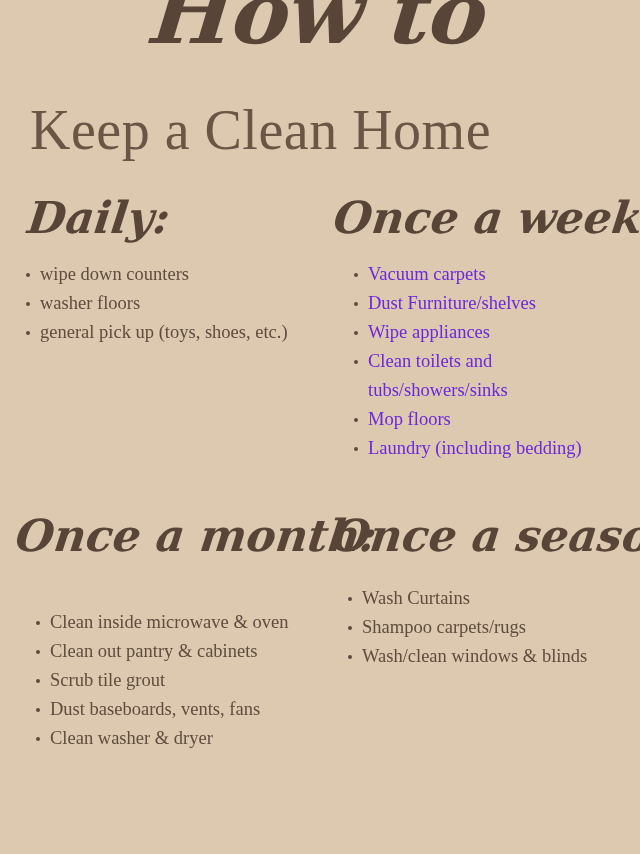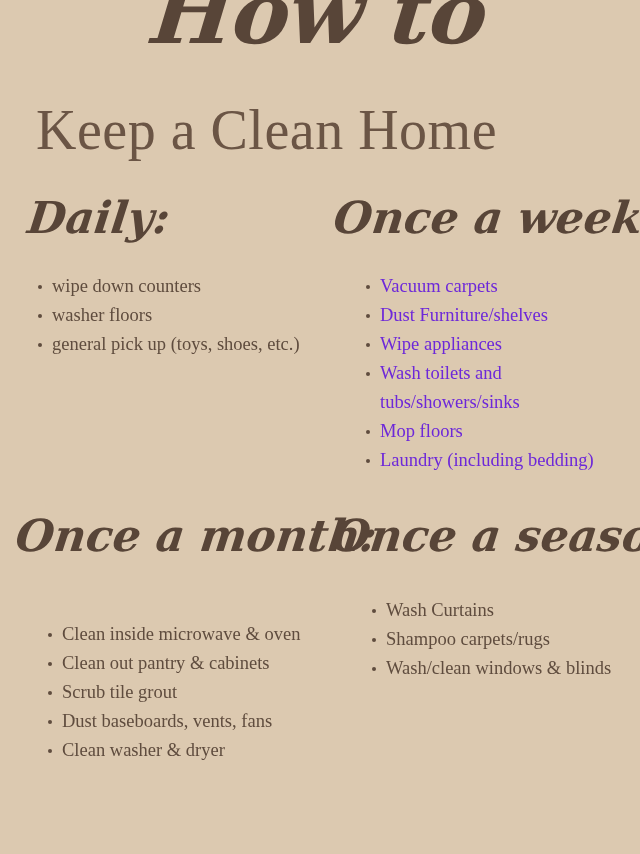--- a/index.html
+++ b/index.html
@@ -35,21 +35,21 @@
     letter-spacing: -1px;
     color: #584538;
     line-height: 1.1;
     white-space: nowrap;
     transform: skewX(-6deg);
   }
 
   .title-serif {
     position: absolute;
     top: 102px;
-    left: 8px;
+    left: 2px;
     width: 517px;
     text-align: center;
     font-family: "Liberation Serif", serif;
     font-weight: 400;
     font-size: 56px;
     letter-spacing: 0.5px;
     color: #6b5545;
     line-height: 1.0;
     white-space: nowrap;
   }
@@ -62,21 +62,21 @@
     font-weight: 700;
     color: #584538;
     white-space: nowrap;
     line-height: 1;
     transform: skewX(-7deg);
   }
 
   
   .sec-list {
     position: absolute;
-    margin: 16px;
+    margin: 4px;
     padding: 0;
     list-style: none;
     font-family: "Liberation Serif", serif;
     color: #5f4c3e;
   }
 
   .sec-list li {
     position: relative;
     padding-left: 16px;
     line-height: 29px;
@@ -105,21 +105,21 @@
   
   #head-week       { left: 334px; top: 196px; font-size: 44px; }
   #list-week       { left: 348px; top: 256px; font-size: 18.5px; }
 
   
   #head-month      { left: 16px;  top: 514px; font-size: 44px; }
   #list-month      { left: 30px;  top: 604px; font-size: 18.5px; }
 
   
   #head-season     { left: 332px; top: 514px; font-size: 44px; }
-  #list-season     { left: 354px; top: 580px; font-size: 18.5px; }
+  #list-season     { left: 342px; top: 580px; font-size: 18.5px; }
 </style>
 </head>
 <body style="background: rgb(220, 201, 176);">
 
 <div class="poster">
 
   <div class="title-script" style="color: rgb(88, 69, 56);">How to</div>
 
   <div class="title-serif">Keep a Clean Home</div>
 
@@ -128,21 +128,21 @@
       <li>wipe down counters</li>
       <li>washer floors</li>
       <li>general pick up (toys, shoes, etc.)</li>
     </ul>
 
   <div class="sec-head" id="head-week" style="color: rgb(88, 69, 56);">Once a week:</div>
   <ul class="sec-list" id="list-week" style="color: #6d28d9;">
       <li>Vacuum carpets</li>
       <li>Dust Furniture/shelves</li>
       <li>Wipe appliances</li>
-      <li>Wash toilets and</li>
+      <li>Clean toilets and</li>
       <li class="cont">tubs/showers/sinks</li>
       <li>Mop floors</li>
       <li>Laundry (including bedding)</li>
     </ul>
 
   <div class="sec-head" id="head-month" style="color: rgb(88, 69, 56);">Once a month:</div>
   <ul class="sec-list" id="list-month" style="color: rgb(95, 76, 62);">
       <li>Clean inside microwave &amp; oven</li>
       <li>Clean out pantry &amp; cabinets</li>
       <li>Scrub tile grout</li>

